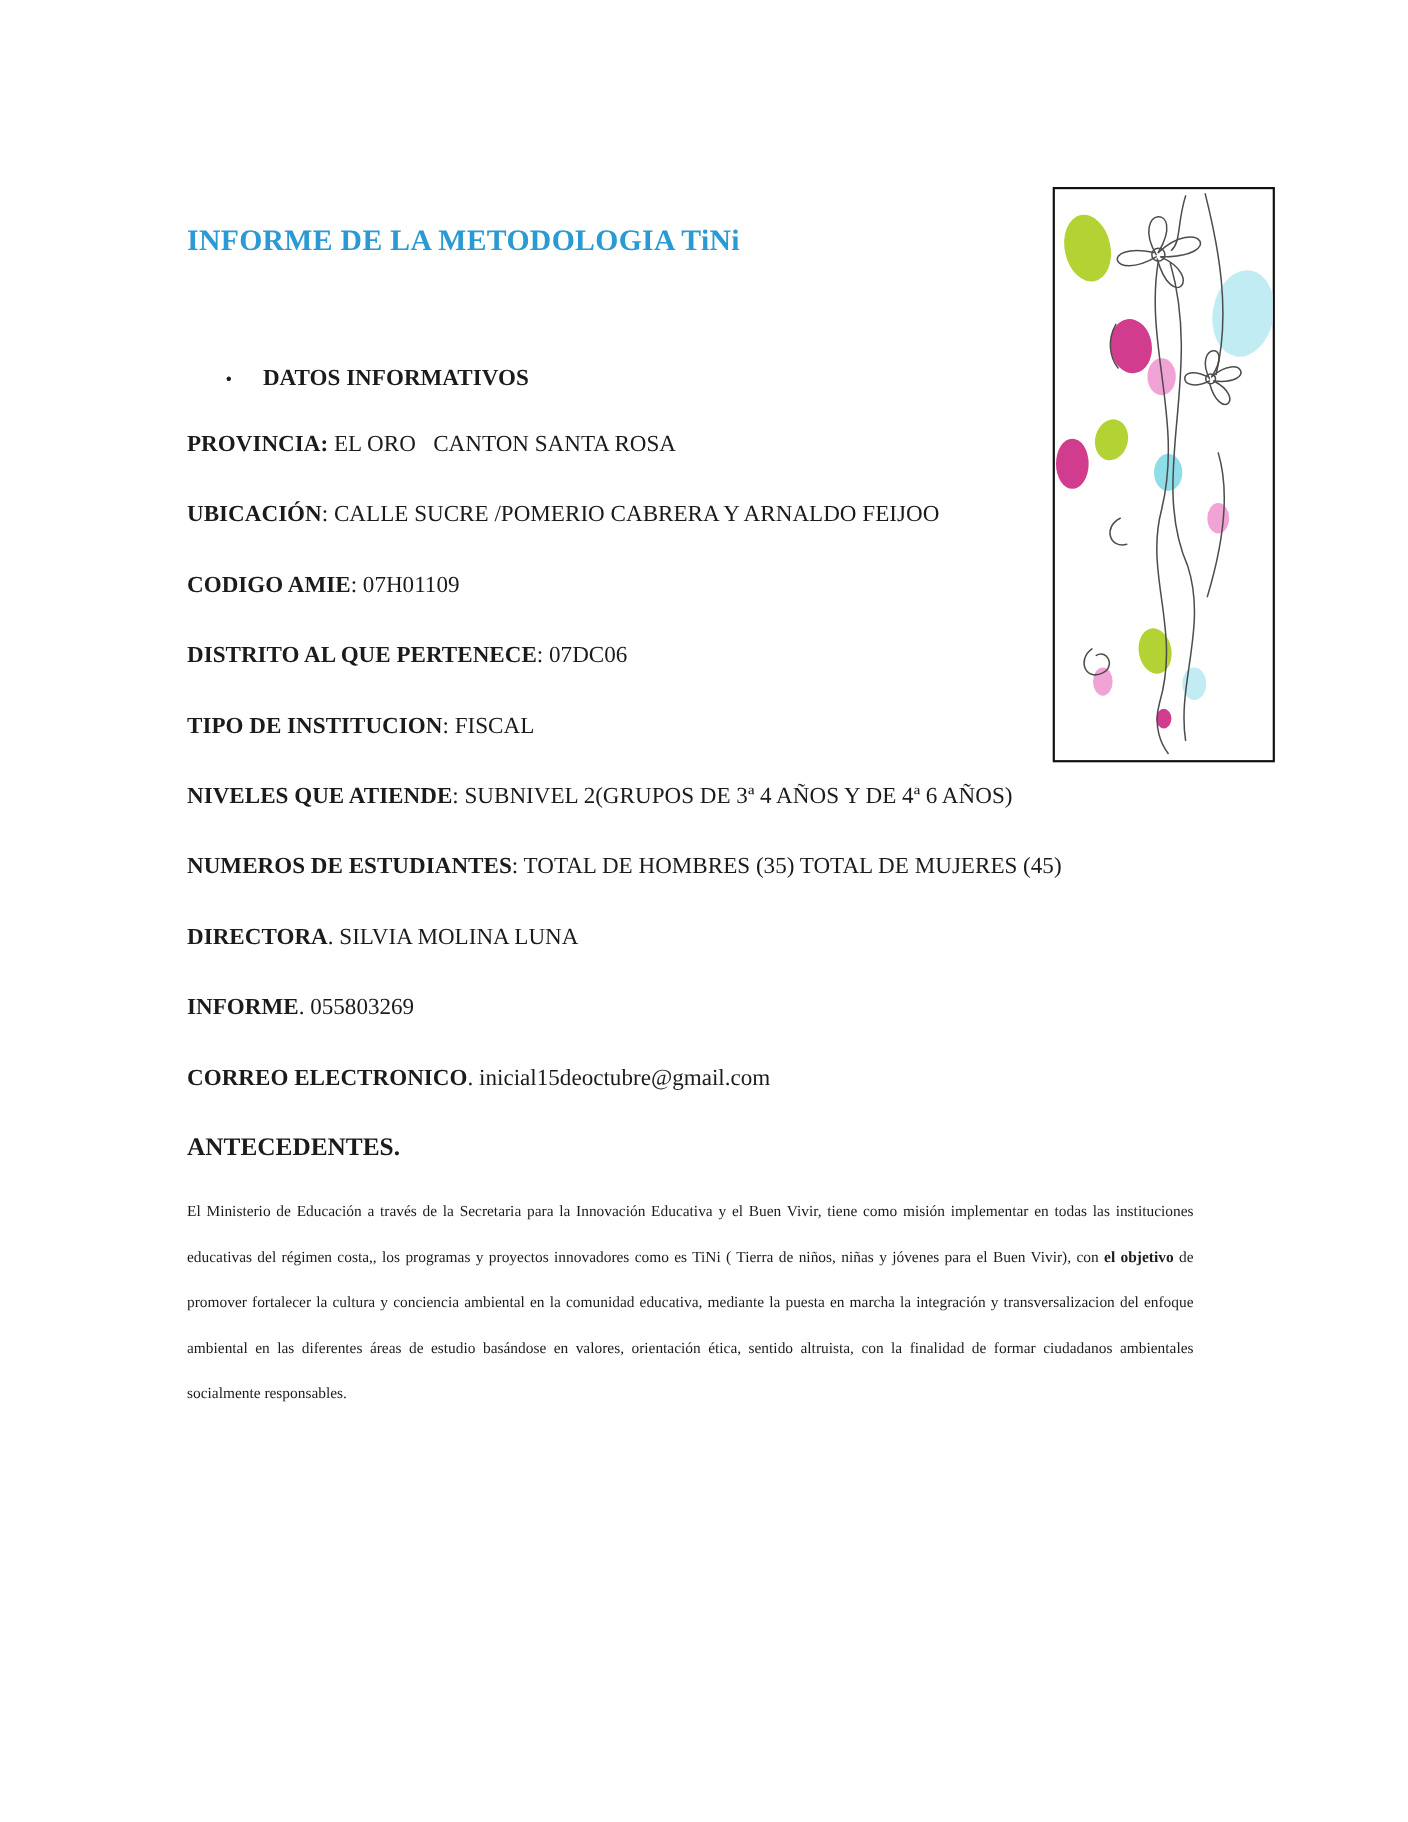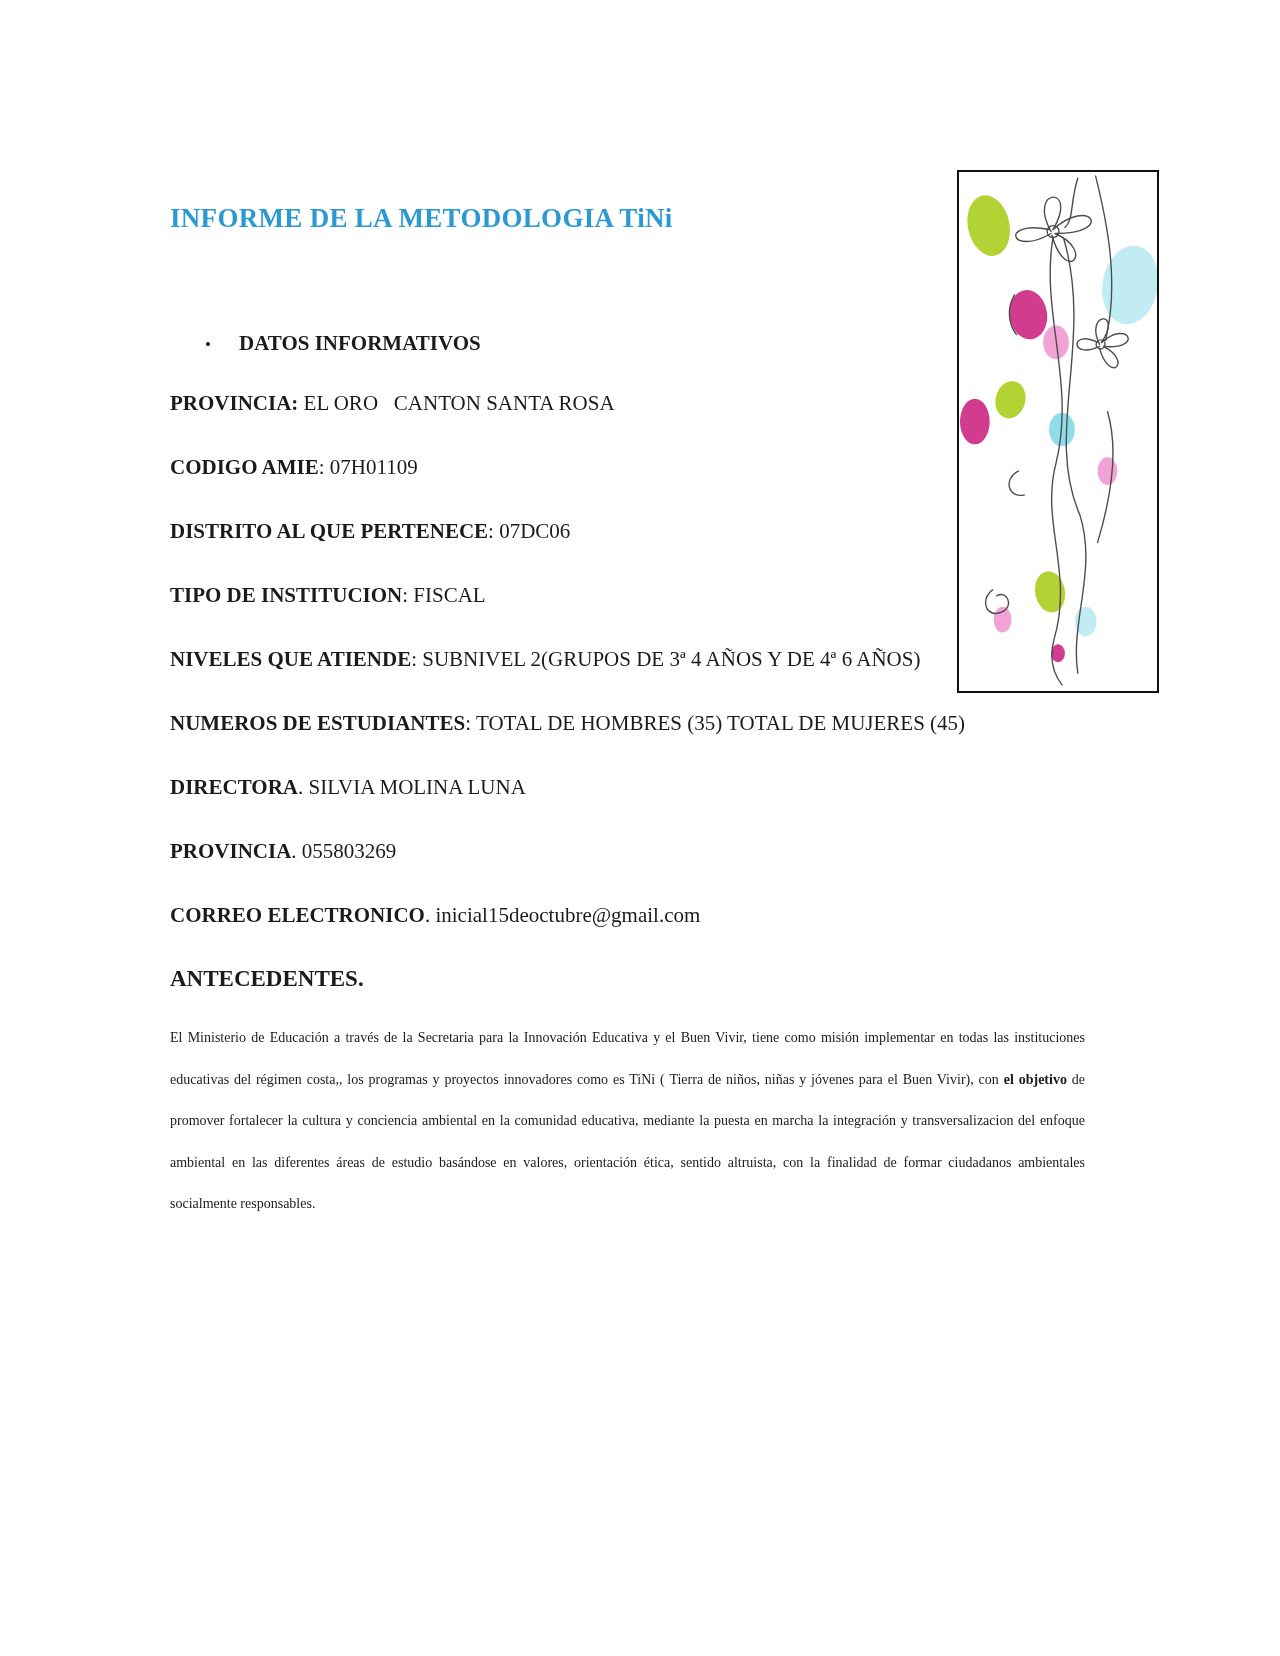--- a/index.html
+++ b/index.html
@@ -96,34 +96,35 @@
 
     <div class="bullet-line">
       <span class="bullet-glyph">•</span>
       <span>DATOS INFORMATIVOS</span>
     </div>
 
     <div class="fields" id="fields">
 
   <p class="field"><b class="field-label">PROVINCIA:</b><span class="field-value"> EL ORO   CANTON SANTA ROSA</span></p>
 
+  <p class="field"><b class="field-label">UBICACIÓN</b><span class="field-value">: CALLE SUCRE /POMERIO CABRERA Y ARNALDO FEIJOO</span></p>
 
   <p class="field"><b class="field-label">CODIGO AMIE</b><span class="field-value">: 07H01109</span></p>
 
   <p class="field"><b class="field-label">DISTRITO AL QUE PERTENECE</b><span class="field-value">: 07DC06</span></p>
 
   <p class="field"><b class="field-label">TIPO DE INSTITUCION</b><span class="field-value">: FISCAL</span></p>
 
   <p class="field"><b class="field-label">NIVELES QUE ATIENDE</b><span class="field-value">: SUBNIVEL 2(GRUPOS DE 3ª 4 AÑOS Y DE 4ª 6 AÑOS)</span></p>
 
   <p class="field"><b class="field-label">NUMEROS DE ESTUDIANTES</b><span class="field-value">: TOTAL DE HOMBRES (35) TOTAL DE MUJERES (45)</span></p>
 
   <p class="field"><b class="field-label">DIRECTORA</b><span class="field-value">. SILVIA MOLINA LUNA</span></p>
 
-  <p class="field"><b class="field-label">PROVINCIA</b><span class="field-value">. 055803269</span></p>
+  <p class="field"><b class="field-label">INFORME</b><span class="field-value">. 055803269</span></p>
 
   <p class="field"><b class="field-label">CORREO ELECTRONICO</b><span class="field-value">. inicial15deoctubre@gmail.com</span></p>
 </div>
 
     <h2 class="section-heading">ANTECEDENTES.</h2>
 
     <p class="body-paragraph"><span>El Ministerio de Educación a través de la Secretaria para la Innovación Educativa y el Buen Vivir, tiene como misión implementar en todas las instituciones educativas del régimen costa,, los programas y proyectos innovadores como es TiNi ( Tierra de niños, niñas y jóvenes para el Buen Vivir), con </span><span class="bold-run">el objetivo</span><span> de  promover fortalecer la cultura y  conciencia ambiental en la comunidad educativa, mediante la puesta en marcha  la integración y transversalizacion del enfoque ambiental en las diferentes áreas de estudio  basándose  en valores, orientación ética, sentido altruista, con la finalidad de formar ciudadanos ambientales socialmente responsables.</span></p>
 
   </div>
 

